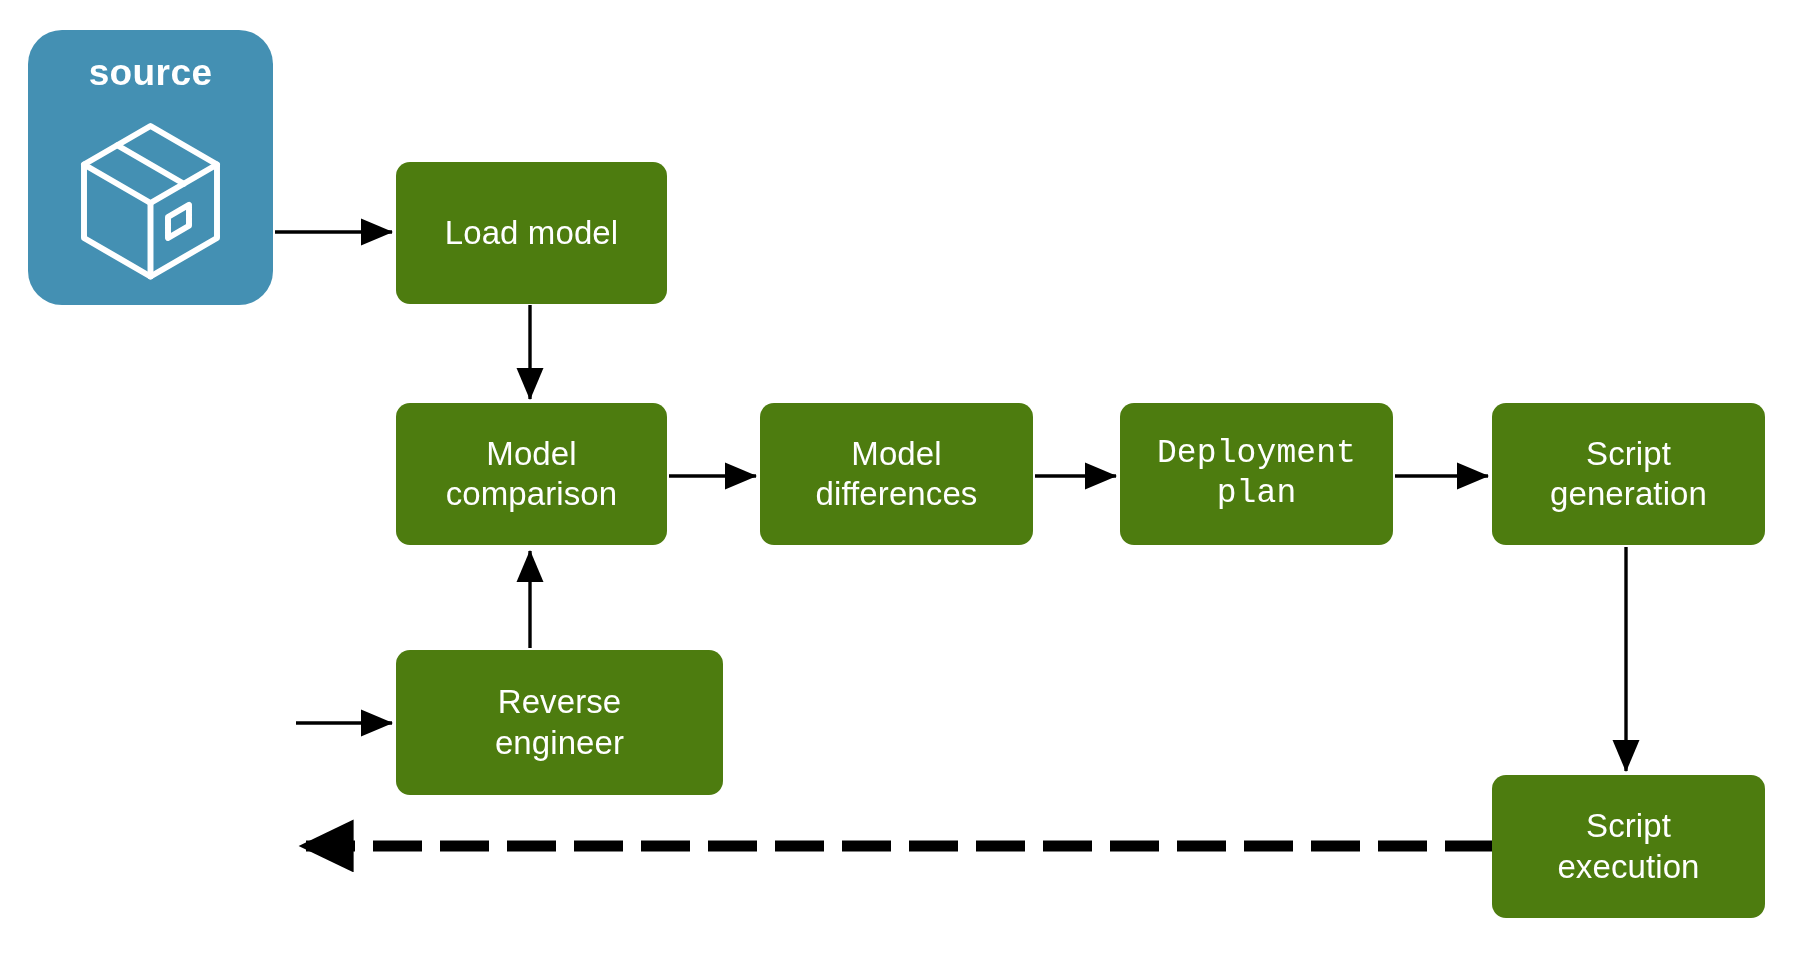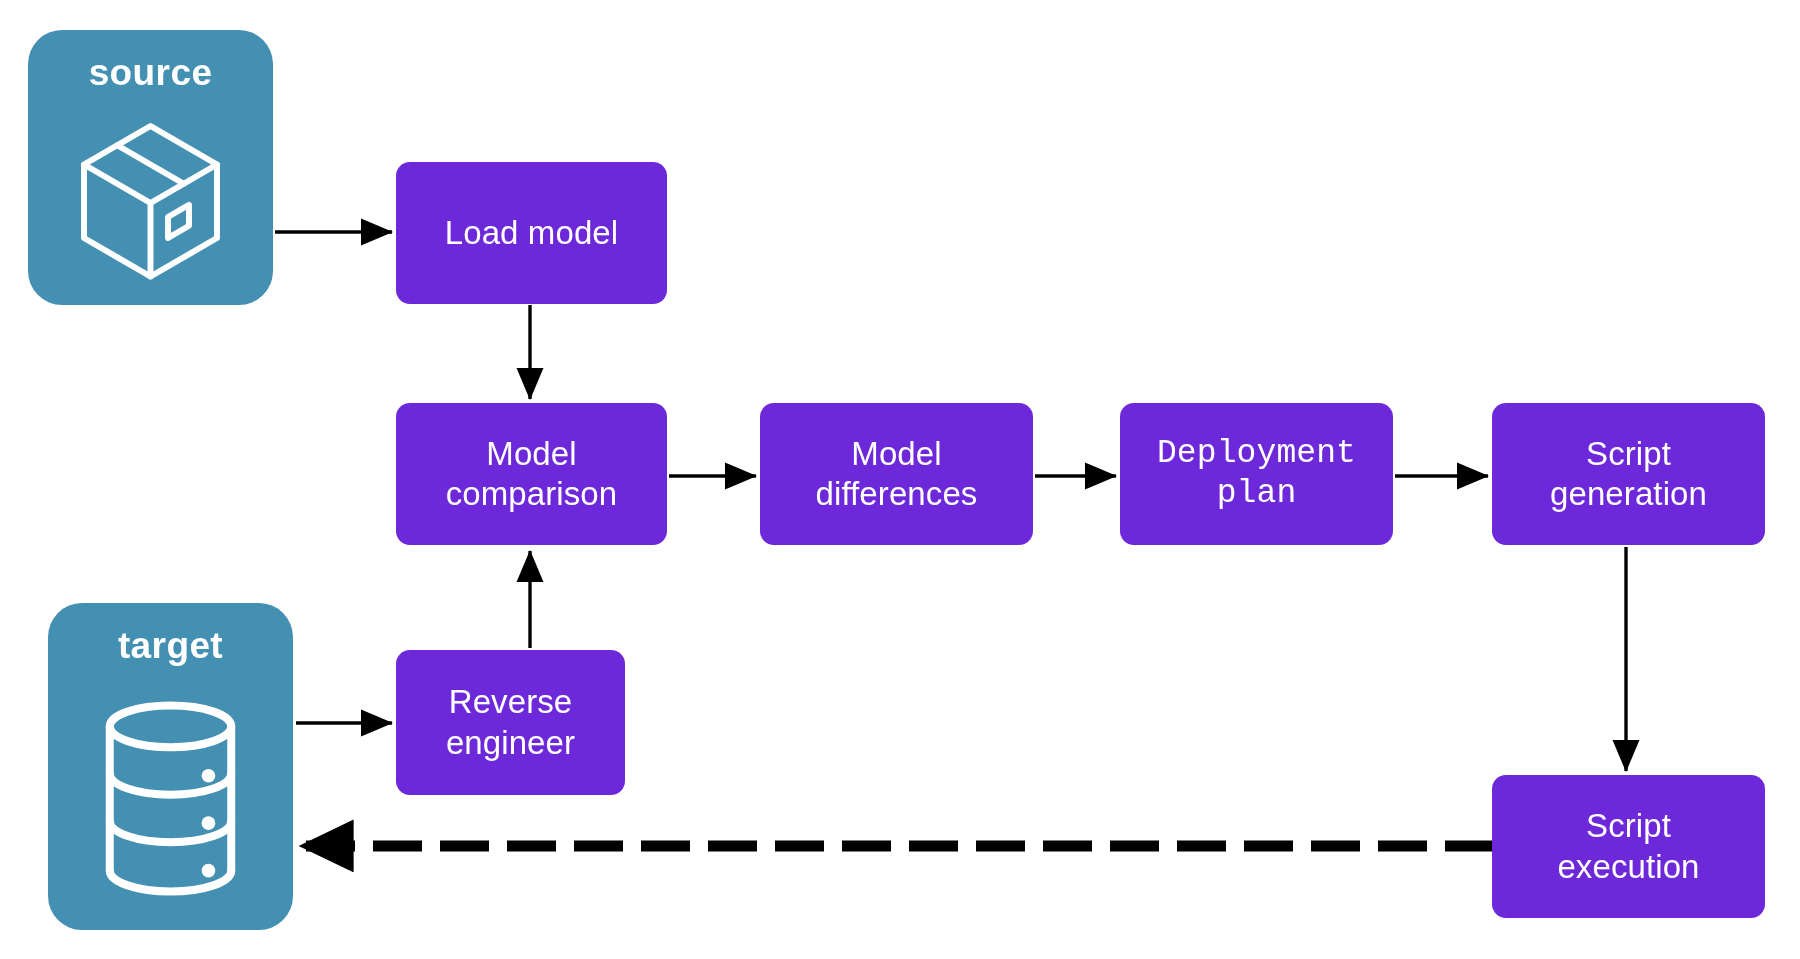--- a/index.html
+++ b/index.html
@@ -28,21 +28,21 @@
   .node {
     position: absolute;
     box-sizing: border-box;
     display: flex;
     align-items: center;
     justify-content: center;
     text-align: center;
     color: #ffffff;
   }
   .proc {
-    background: #6d28d9;
+    background: #4d7c0f;
     border-radius: 14px;
     font-size: 33px;
     line-height: 1.22;
     font-weight: 400;
     letter-spacing: 0.1px;
   }
   .endpoint {
     background: #4490b3;
     border-radius: 34px;
     flex-direction: column;
@@ -109,38 +109,20 @@
           <path d="M50 8 L88 30 L88 72 L50 94 L12 72 L12 30 Z"></path>
           <path d="M12 30 L50 52 L88 30"></path>
           <path d="M50 52 L50 94"></path>
           <path d="M31 19 L69 41"></path>
           <path d="M60 60 L72 53 L72 65 L60 72 Z"></path>
         </g>
       </svg>
     </div>
   </div>
 
-  <div class="node endpoint" style="left:48px; top:603px; width:245px; height:327px;">
-    <div class="ep-title">target</div>
-    <div class="ep-art">
-      <svg width="155" height="205" viewBox="0 0 80 108" xmlns="http://www.w3.org/2000/svg" aria-hidden="true">
-        <g fill="none" stroke="#ffffff" stroke-width="4.2" stroke-linejoin="round" stroke-linecap="round">
-          <ellipse cx="40" cy="16" rx="32" ry="11"></ellipse>
-          <path d="M8 16 L8 92"></path>
-          <path d="M72 16 L72 92"></path>
-          <path d="M8 92 a32 11 0 0 0 64 0"></path>
-          <path d="M8 41 a32 11 0 0 0 64 0"></path>
-          <path d="M8 66 a32 11 0 0 0 64 0"></path>
-        </g>
-        <circle cx="60" cy="42" r="3.6" fill="#ffffff"></circle>
-        <circle cx="60" cy="67" r="3.6" fill="#ffffff"></circle>
-        <circle cx="60" cy="92" r="3.6" fill="#ffffff"></circle>
-      </svg>
-    </div>
-  </div>
 
   <div class="node proc" style="left:396px; top:162px; width:271px; height:142px;">
     <span class="node-label">Load model</span>
   </div>
 
   <div class="node proc" style="left:396px; top:403px; width:271px; height:142px;">
     <span class="node-label">Model
 comparison</span>
   </div>
 
@@ -152,21 +134,21 @@
   <div class="node proc" style="left:1120px; top:403px; width:273px; height:142px;font-family:Liberation Mono, monospace;">
     <span class="node-label">Deployment
 plan</span>
   </div>
 
   <div class="node proc" style="left:1492px; top:403px; width:273px; height:142px;">
     <span class="node-label">Script
 generation</span>
   </div>
 
-  <div class="node proc" style="left:396px; top:650px; width:229px; height:145px;">
+  <div class="node proc" style="left:396px; top:650px; width:327px; height:145px;">
     <span class="node-label">Reverse
 engineer</span>
   </div>
 
   <div class="node proc" style="left:1492px; top:775px; width:273px; height:143px;">
     <span class="node-label">Script
 execution</span>
   </div>
 
 </div>

